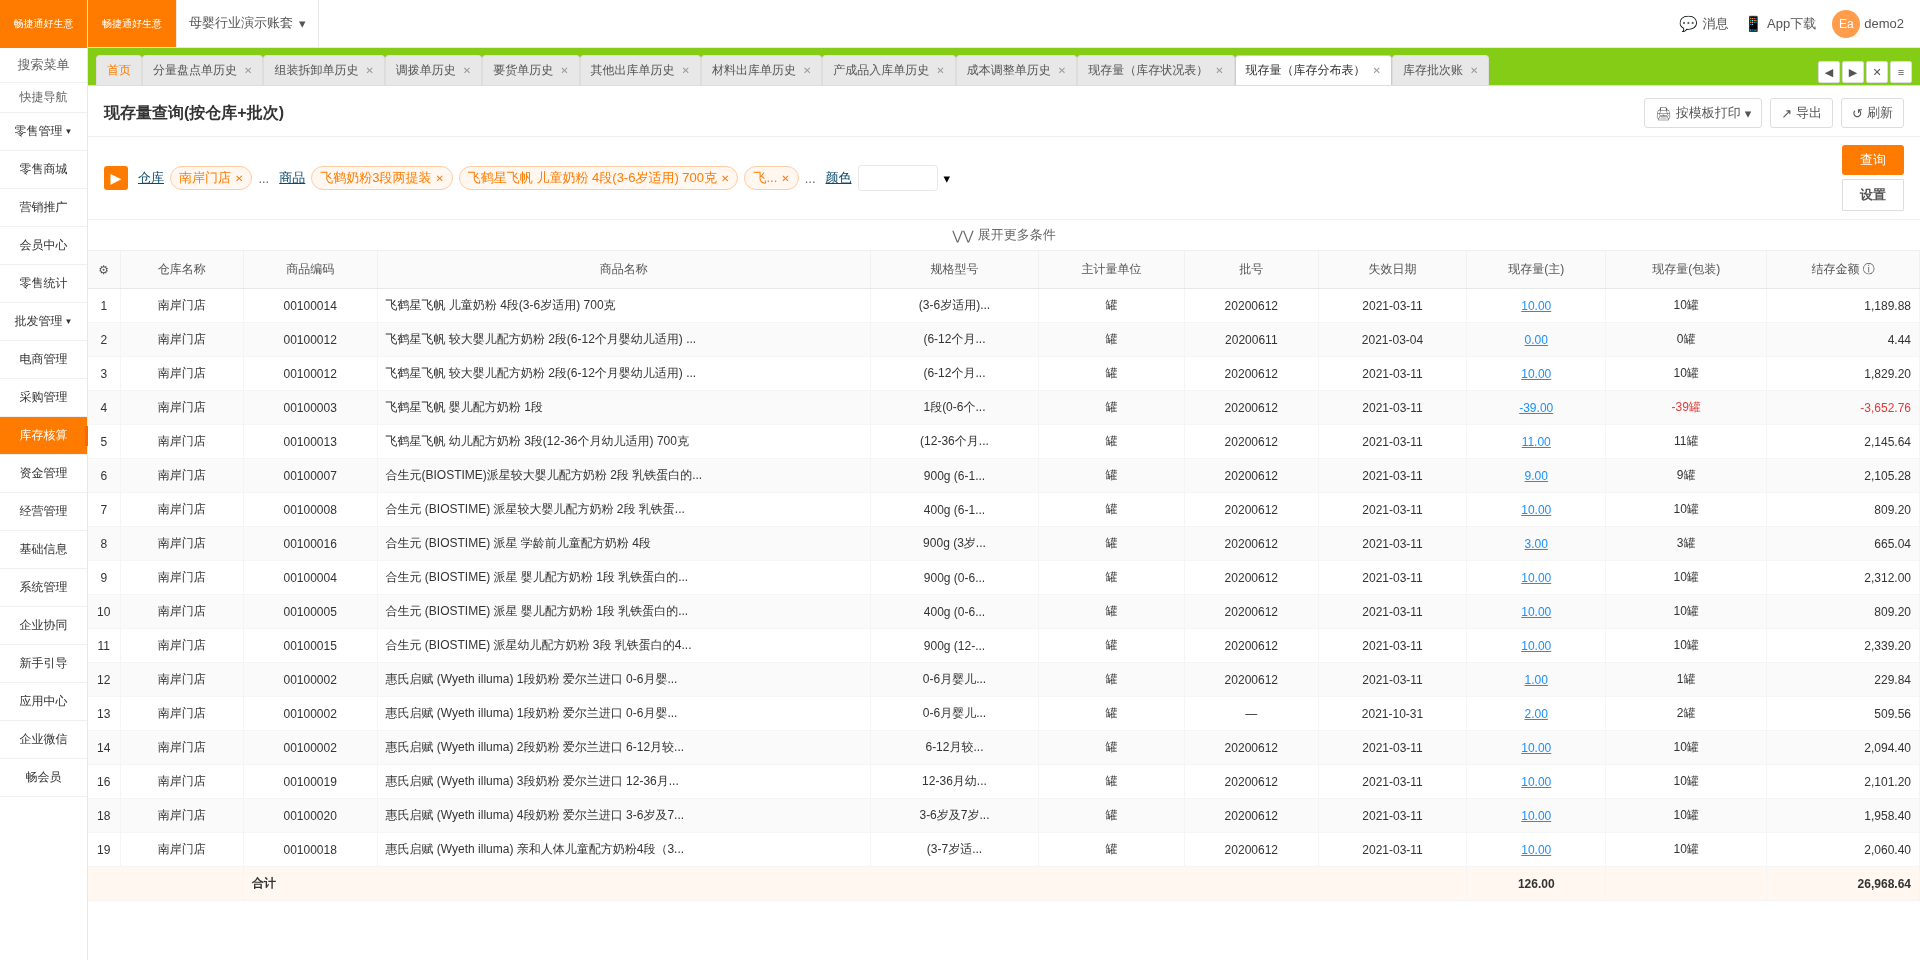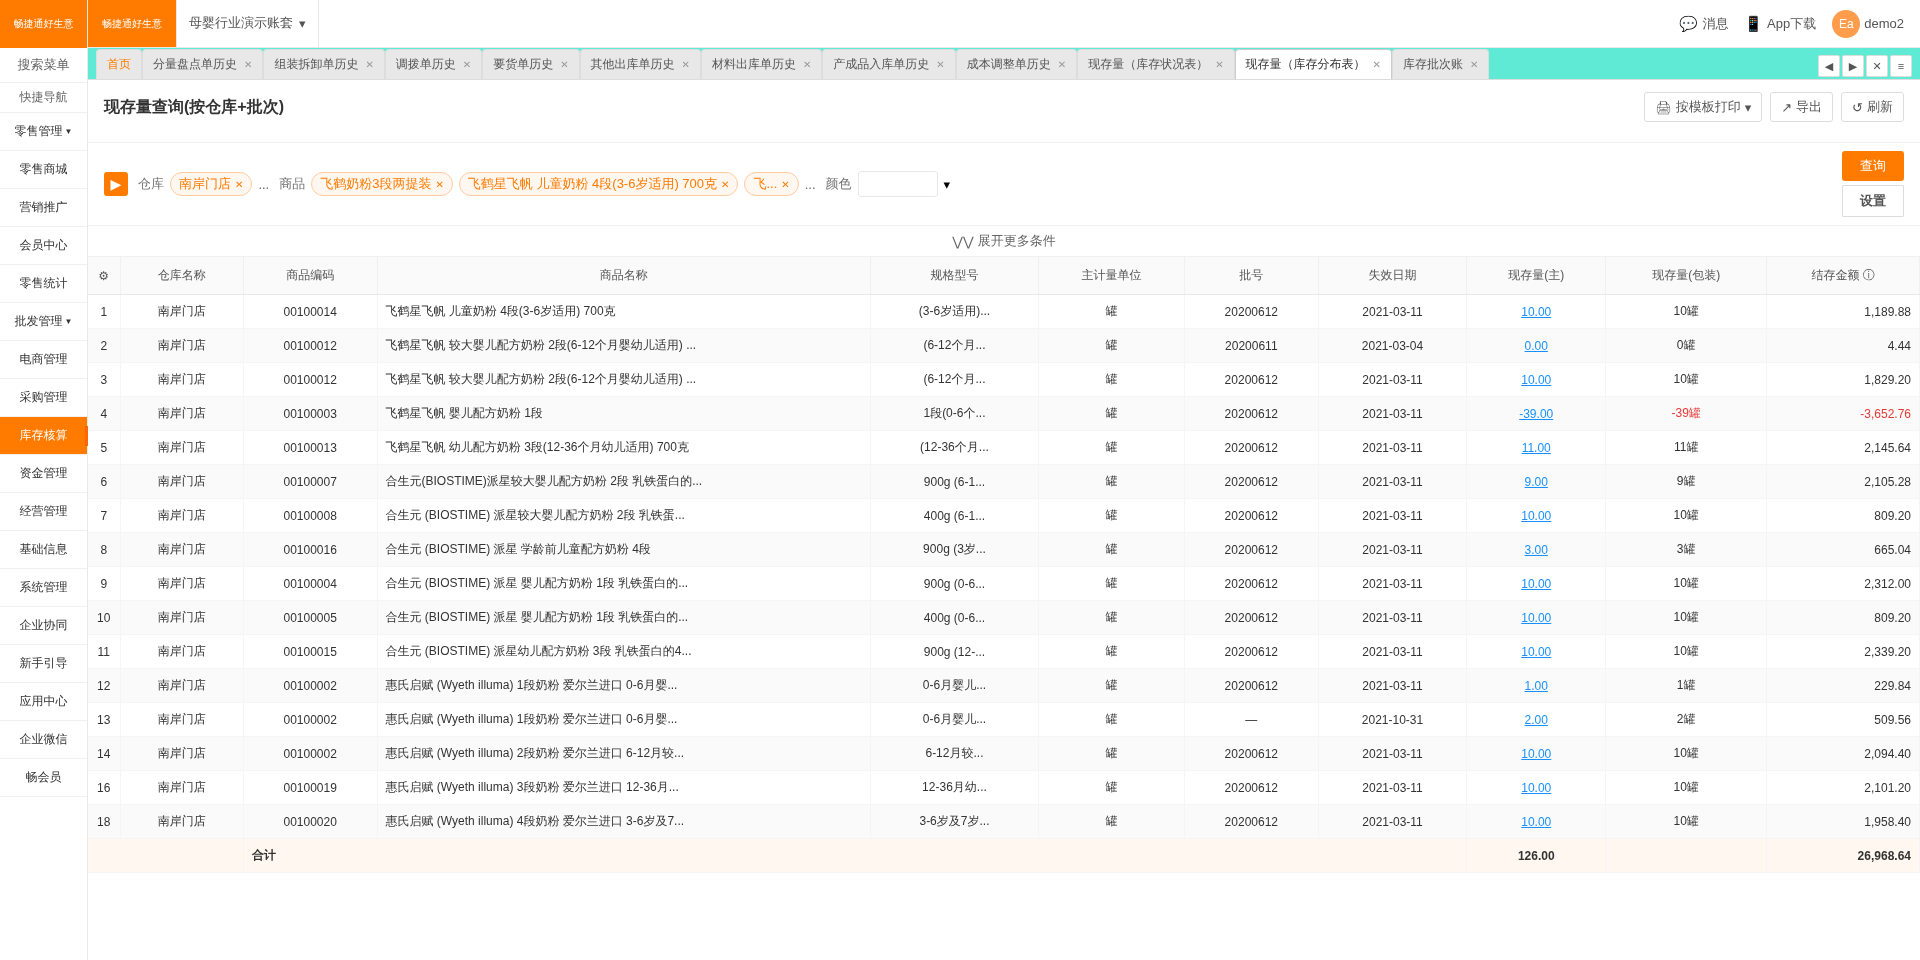--- a/index.html
+++ b/index.html
@@ -17,29 +17,29 @@
     .sidebar-menu-item.has-arrow { display: flex; align-items: center; justify-content: center; gap: 2px; }
     .sidebar-menu-item.has-arrow::after { content: '▼'; font-size: 8px; }
 
     
     .main { flex: 1; display: flex; flex-direction: column; overflow: hidden; }
 
     
     .content { flex: 1; overflow: hidden; display: flex; flex-direction: column; }
 
     
-    .page-header { background: #fff; padding: 12px 16px 20px; border-bottom: 1px solid #f0f0f0; display: flex; align-items: center; justify-content: space-between; }
+    .page-header { background: #fff; padding: 12px 16px 8px; border-bottom: 1px solid #f0f0f0; display: flex; align-items: center; justify-content: space-between; }
     .page-title { font-size: 16px; font-weight: bold; color: #333; }
     .page-actions { display: flex; align-items: center; gap: 8px; }
     .btn-template { background: #fff; border: 1px solid #ddd; border-radius: 3px; padding: 5px 10px; cursor: pointer; color: #555; display: flex; align-items: center; gap: 4px; font-size: 12px; }
     .btn-export { background: #fff; border: 1px solid #ddd; border-radius: 3px; padding: 5px 10px; cursor: pointer; color: #555; display: flex; align-items: center; gap: 4px; font-size: 12px; }
     .btn-refresh { background: #fff; border: 1px solid #ddd; border-radius: 3px; padding: 5px 10px; cursor: pointer; color: #555; display: flex; align-items: center; gap: 4px; font-size: 12px; }
     .filter-toggle-btn { background: #ff7b00; color: #fff; border: none; border-radius: 3px; width: 24px; height: 24px; cursor: pointer; display: flex; align-items: center; justify-content: center; font-size: 14px; }
     .filter-group { display: flex; align-items: center; gap: 6px; }
-    .filter-label { color: #737373; white-space: nowrap; }
+    .filter-label { color: #0c4a6e; white-space: nowrap; text-decoration: underline; }
     .filter-tag { background: #fff7f0; border: 1px solid #ffcba0; border-radius: 12px; padding: 2px 8px; color: #ff7b00; display: flex; align-items: center; gap: 4px; font-size: 12px; }
     .filter-tag .remove { cursor: pointer; color: #ff7b00; font-size: 10px; }
     .filter-more { color: #666; cursor: pointer; }
     .filter-expand-row { background: #fff; padding: 6px 16px; border-bottom: 1px solid #f0f0f0; display: flex; align-items: center; justify-content: center; }
     .expand-btn { color: #666; cursor: pointer; display: flex; align-items: center; gap: 4px; font-size: 12px; }
     .btn-query { background: #ff7b00; color: #fff; border: none; border-radius: 3px; padding: 6px 18px; cursor: pointer; font-size: 13px; }
     .btn-setting { background: #fff; border: 1px solid #ddd; border-radius: 1px; padding: 6px 12px; cursor: pointer; font-size: 13px; color: #555; font-weight: bold; }
 
     
     .table-container { flex: 1; overflow: auto; background: #fff; }
@@ -117,21 +117,21 @@
         <span style="font-size:15px;">📱</span>
         <span>App下载</span>
       </div>
       <div class="topright-item">
         <div class="user-avatar">Ea</div>
         <span>demo2</span>
       </div>
     </div>
   </div>
 
-  <div style="background:#5eead4; display:flex; align-items:flex-end; padding:4px 8px 0 8px; height:32px; overflow:hidden; border-bottom: 1px solid #ddd;">
+  <div style="background:#84cc16; display:flex; align-items:flex-end; padding:4px 8px 0 8px; height:38px; overflow:hidden; border-bottom: 1px solid #ddd;">
     <div class="tab-item" style="background:#e8e8e8;color:#ff7b00;">首页</div>
     <div class="tab-item">分量盘点单历史 <span class="tab-close">✕</span></div>
     <div class="tab-item">组装拆卸单历史 <span class="tab-close">✕</span></div>
     <div class="tab-item">调拨单历史 <span class="tab-close">✕</span></div>
     <div class="tab-item">要货单历史 <span class="tab-close">✕</span></div>
     <div class="tab-item">其他出库单历史 <span class="tab-close">✕</span></div>
     <div class="tab-item">材料出库单历史 <span class="tab-close">✕</span></div>
     <div class="tab-item">产成品入库单历史 <span class="tab-close">✕</span></div>
     <div class="tab-item">成本调整单历史 <span class="tab-close">✕</span></div>
     <div class="tab-item">现存量（库存状况表） <span class="tab-close">✕</span></div>
@@ -430,20 +430,33 @@
       <td>00100020</td>
       <td class="td-left" style="max-width:260px;overflow:hidden;text-overflow:ellipsis;">惠氏启赋 (Wyeth illuma) 4段奶粉 爱尔兰进口 3-6岁及7...</td>
       <td>3-6岁及7岁...</td>
       <td>罐</td>
       <td>20200612</td>
       <td>2021-03-11</td>
       <td class="td-link ">10.00</td>
       <td class="">10罐</td>
       <td class="td-num ">1,958.40</td>
     </tr>
+            <tr>
+      <td>19</td>
+      <td>南岸门店</td>
+      <td>00100018</td>
+      <td class="td-left" style="max-width:260px;overflow:hidden;text-overflow:ellipsis;">惠氏启赋 (Wyeth illuma) 亲和人体儿童配方奶粉4段（3...</td>
+      <td>(3-7岁适...</td>
+      <td>罐</td>
+      <td>20200612</td>
+      <td>2021-03-11</td>
+      <td class="td-link ">10.00</td>
+      <td class="">10罐</td>
+      <td class="td-num ">2,060.40</td>
+    </tr>
           </tbody>
         <tfoot>
           <tr class="summary-row">
             <td colspan="2"></td>
             <td colspan="6" style="text-align:left; font-weight:bold;">合计</td>
             <td style="text-align:center; font-weight:bold;">126.00</td>
             <td></td>
             <td style="text-align:right; font-weight:bold;">26,968.64</td>
           </tr>
         </tfoot>

